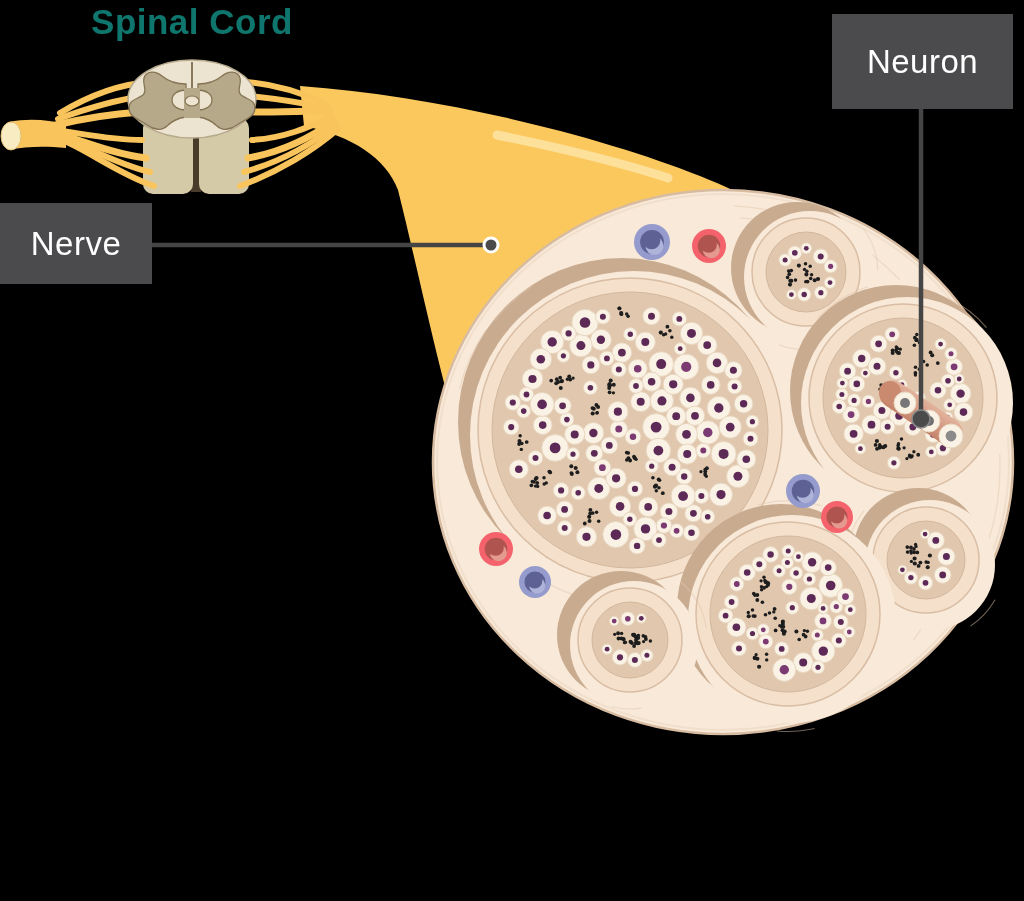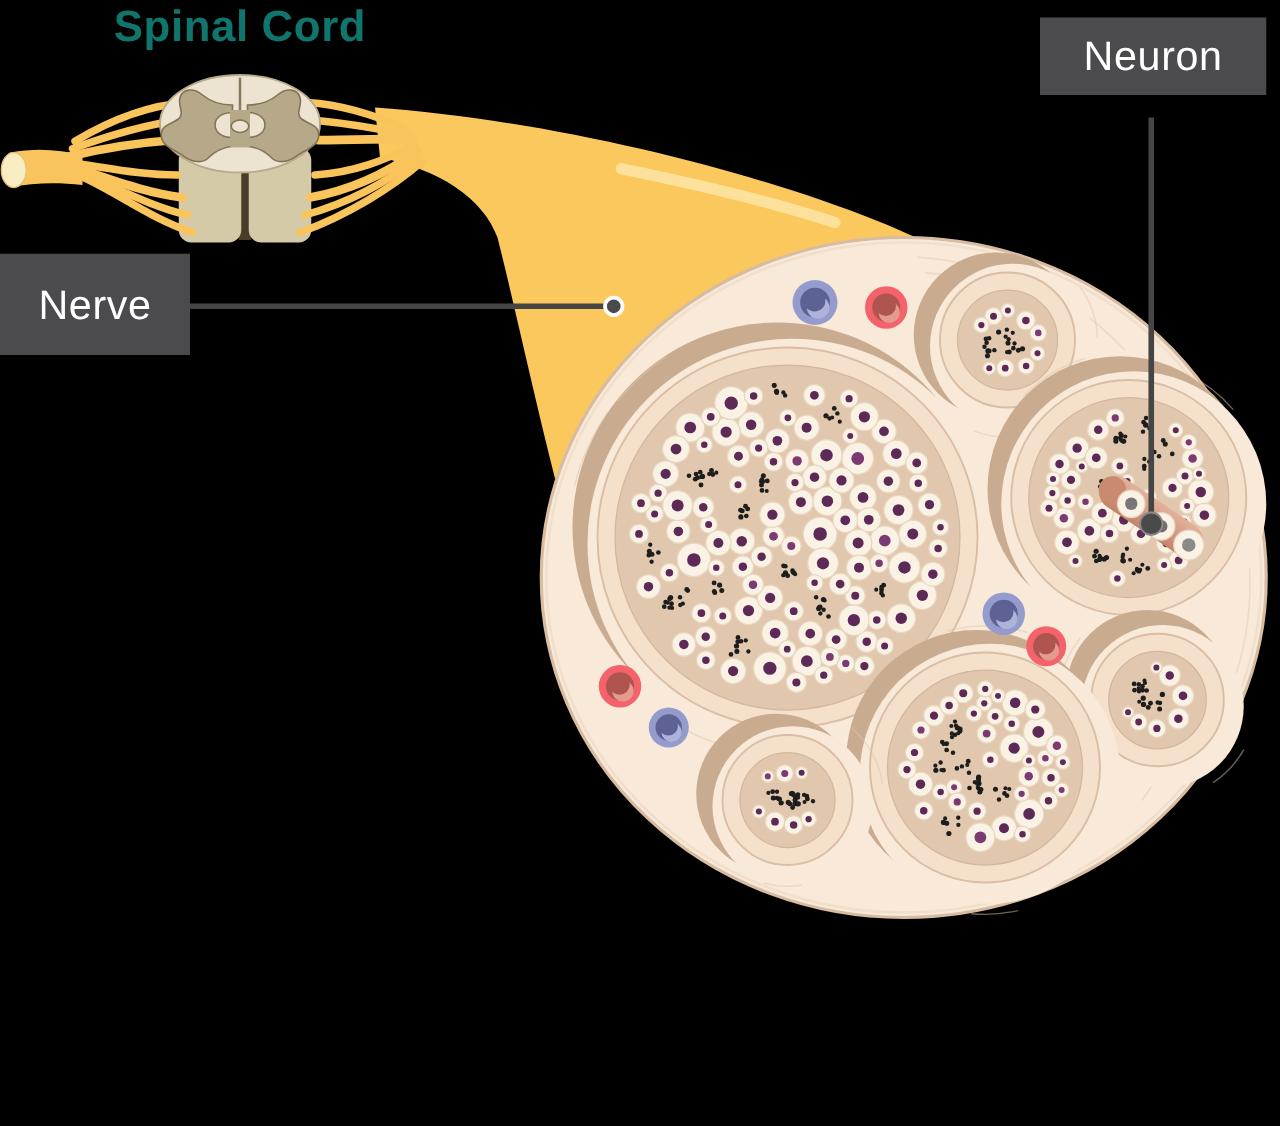--- a/index.html
+++ b/index.html
@@ -10,21 +10,21 @@
   .stage svg{position:absolute;left:0;top:0;}
   .title-text{
     position:absolute;left:42px;top:2px;width:300px;text-align:center;
     font-size:35px;font-weight:600;letter-spacing:.5px;color:#0f766e;
   }
   .label-box{
     position:absolute;display:flex;align-items:center;justify-content:center;
     background:#4b4b4d;color:#fff;font-size:33px;font-weight:400;letter-spacing:.5px;
   }
   .label-nerve{left:0;top:203px;width:152px;height:81px;}
-  .label-neuron{left:832px;top:14px;width:181px;height:62px;}
+  .label-neuron{left:832px;top:14px;width:181px;height:95px;}
 </style>
 </head>
 <body>
 
 <div class="stage">
   <svg id="diagram" width="1024" height="901" viewBox="0 0 1024 901">
       <defs>
         <linearGradient id="rodGrad" x1="0" y1="0" x2="0" y2="1">
           <stop offset="0%" stop-color="#e3b29c"></stop>
           <stop offset="100%" stop-color="#c4836a"></stop>

